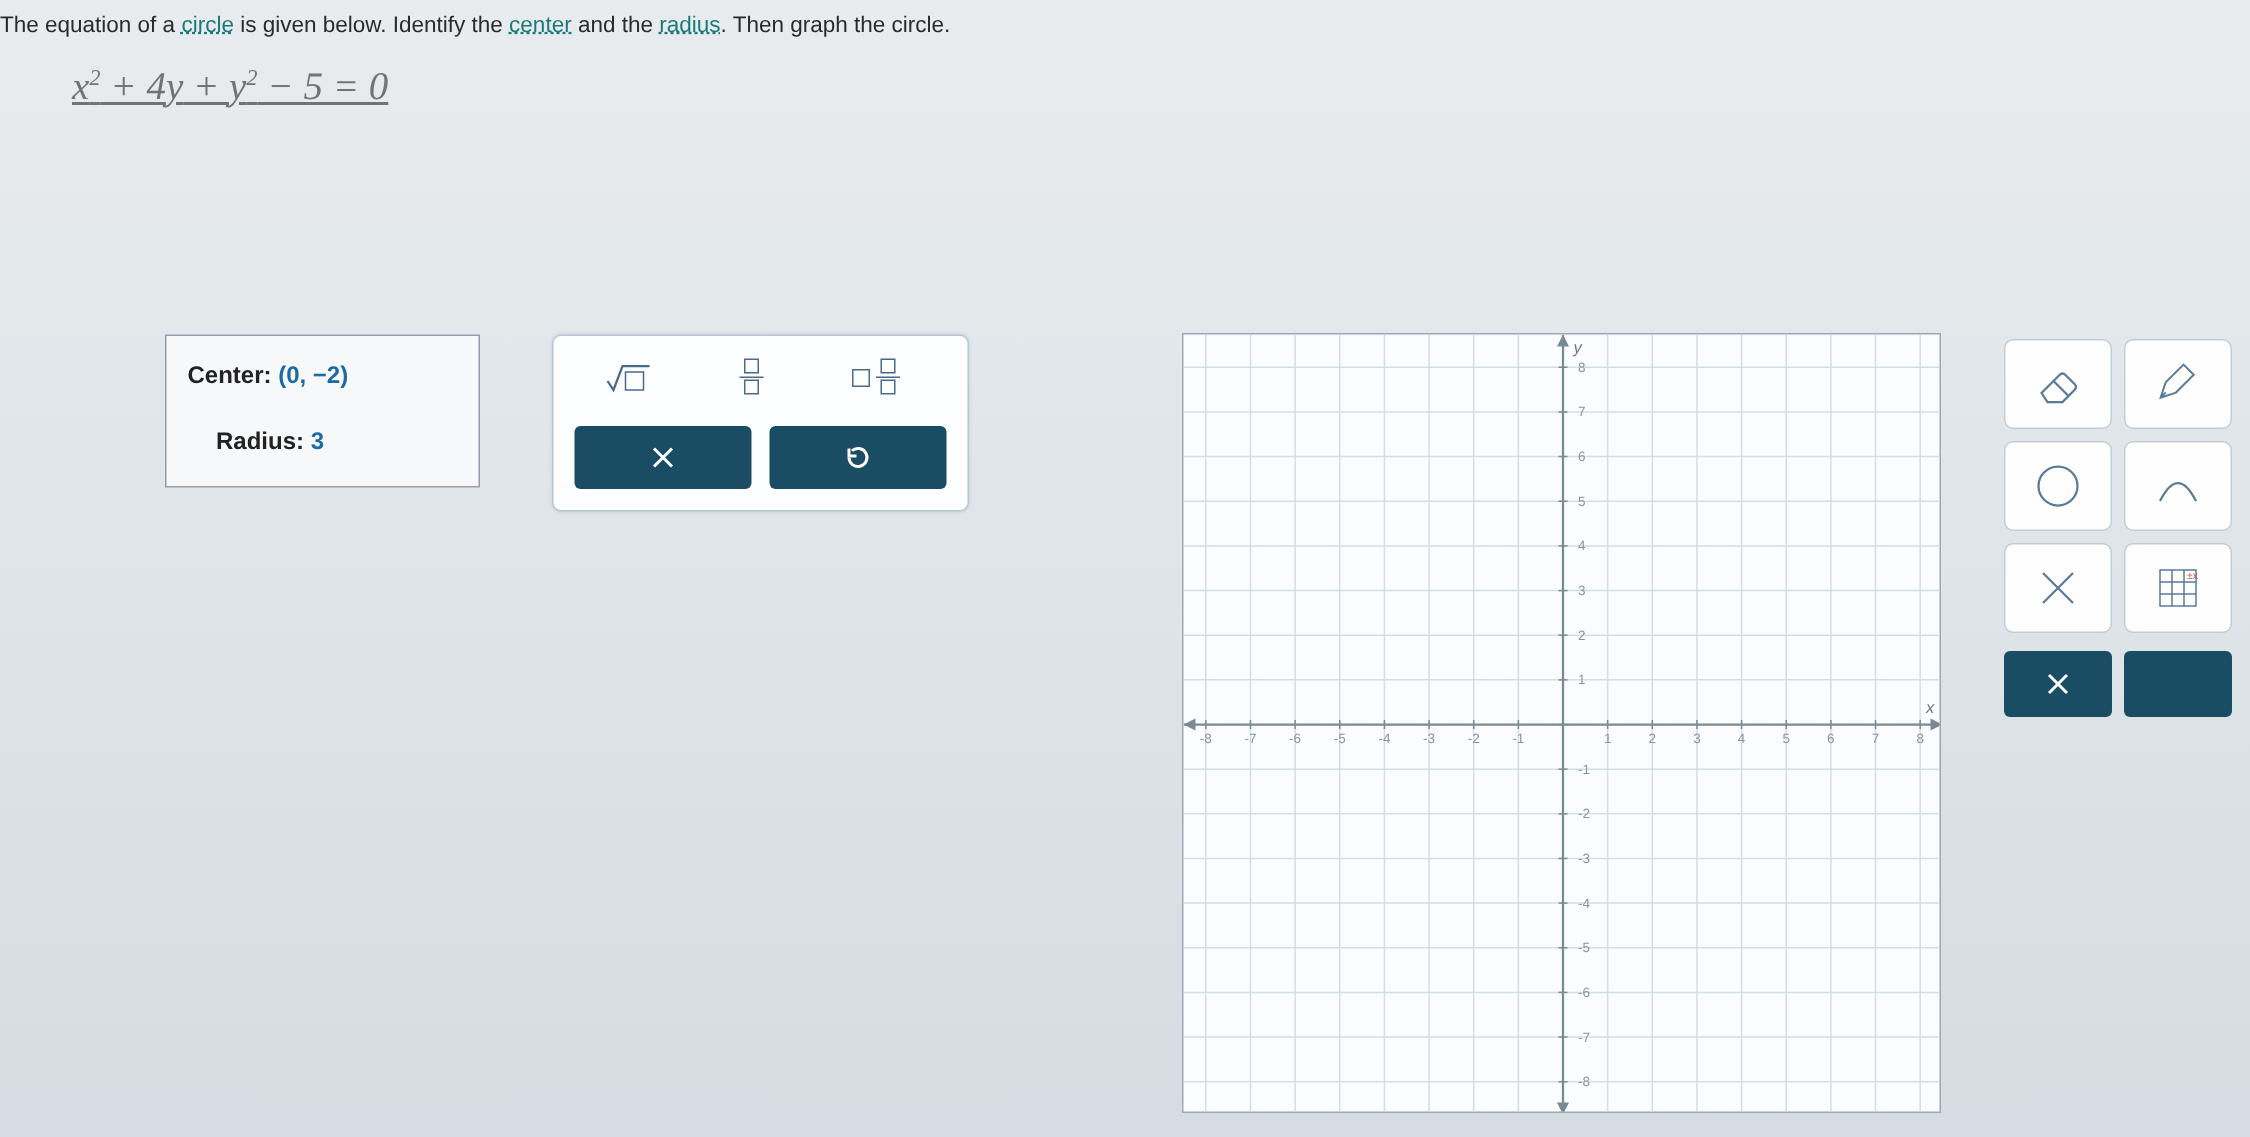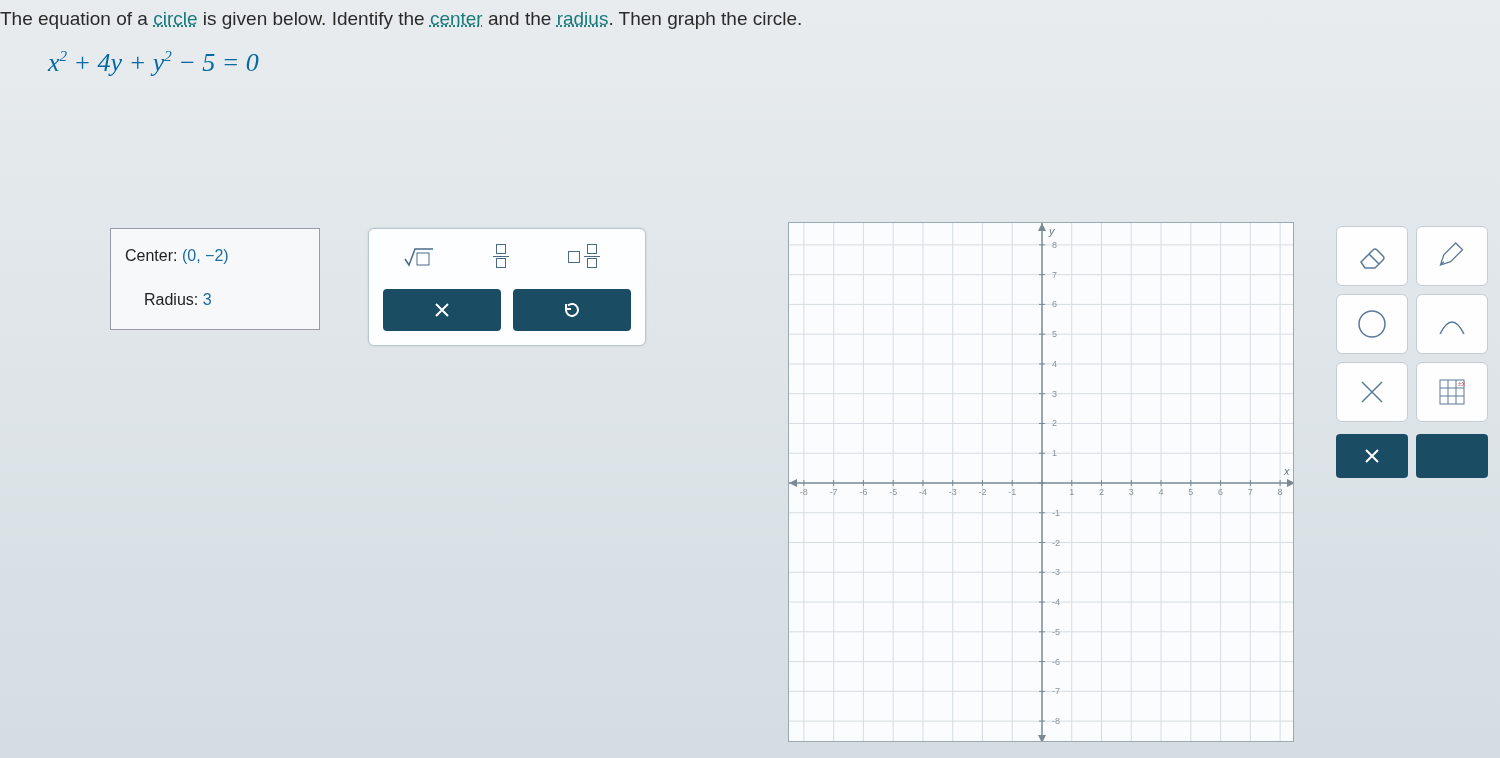--- a/index.html
+++ b/index.html
@@ -7,42 +7,44 @@
       font-family: Arial, Helvetica, sans-serif;
       background: linear-gradient(180deg, #e8ecef 0%, #d5dde2 100%);
       width: 1500px;
       height: 758px;
       overflow: hidden;
       color: #333;
       position: relative;
     }
     .question {
       padding: 8px 0 0 0;
-      font-size: 19px;
+      font-size: 15px;
       color: #2a2a2a;
     }
     .question .link {
       color: #1a7a7a;
       text-decoration: underline dotted;
       cursor: pointer;
     }
     .equation {
       font-family: "Times New Roman", serif;
       font-style: italic;
       font-size: 26px;
       margin: 18px 0 4px 48px;
-      color: #0369a1;
+      color: #737373;
+      text-decoration: underline;
     }
     .equation .sup { font-size: 15px; vertical-align: super; }
     .main-row {
       display: flex;
       align-items: flex-start;
       margin-top: 150px;
       gap: 48px;
       padding-left: 110px;
+      font-weight: bold;
     }
     .answer-card {
       border: 1px solid #99a;
       background: #f6f8fa;
       width: 210px;
       padding: 18px 14px 20px 14px;
       font-size: 16px;
       color: #222;
     }
     .answer-card .row { margin-bottom: 26px; }

